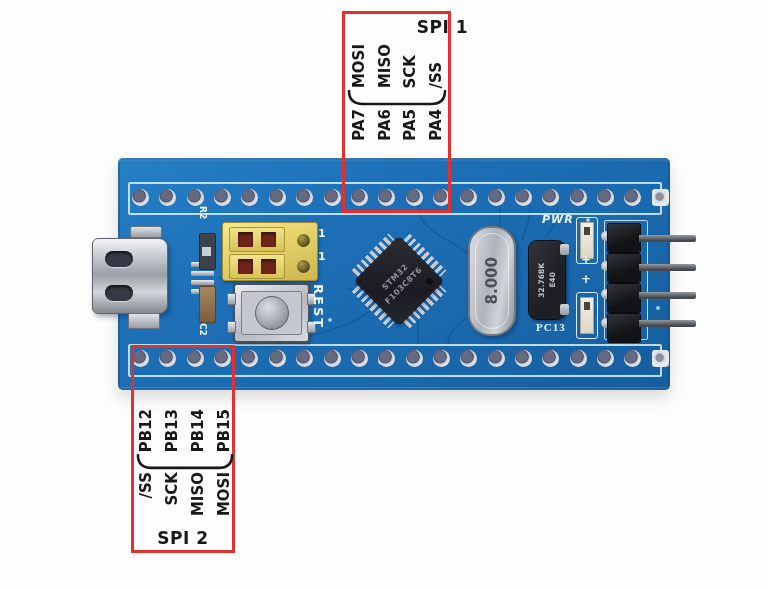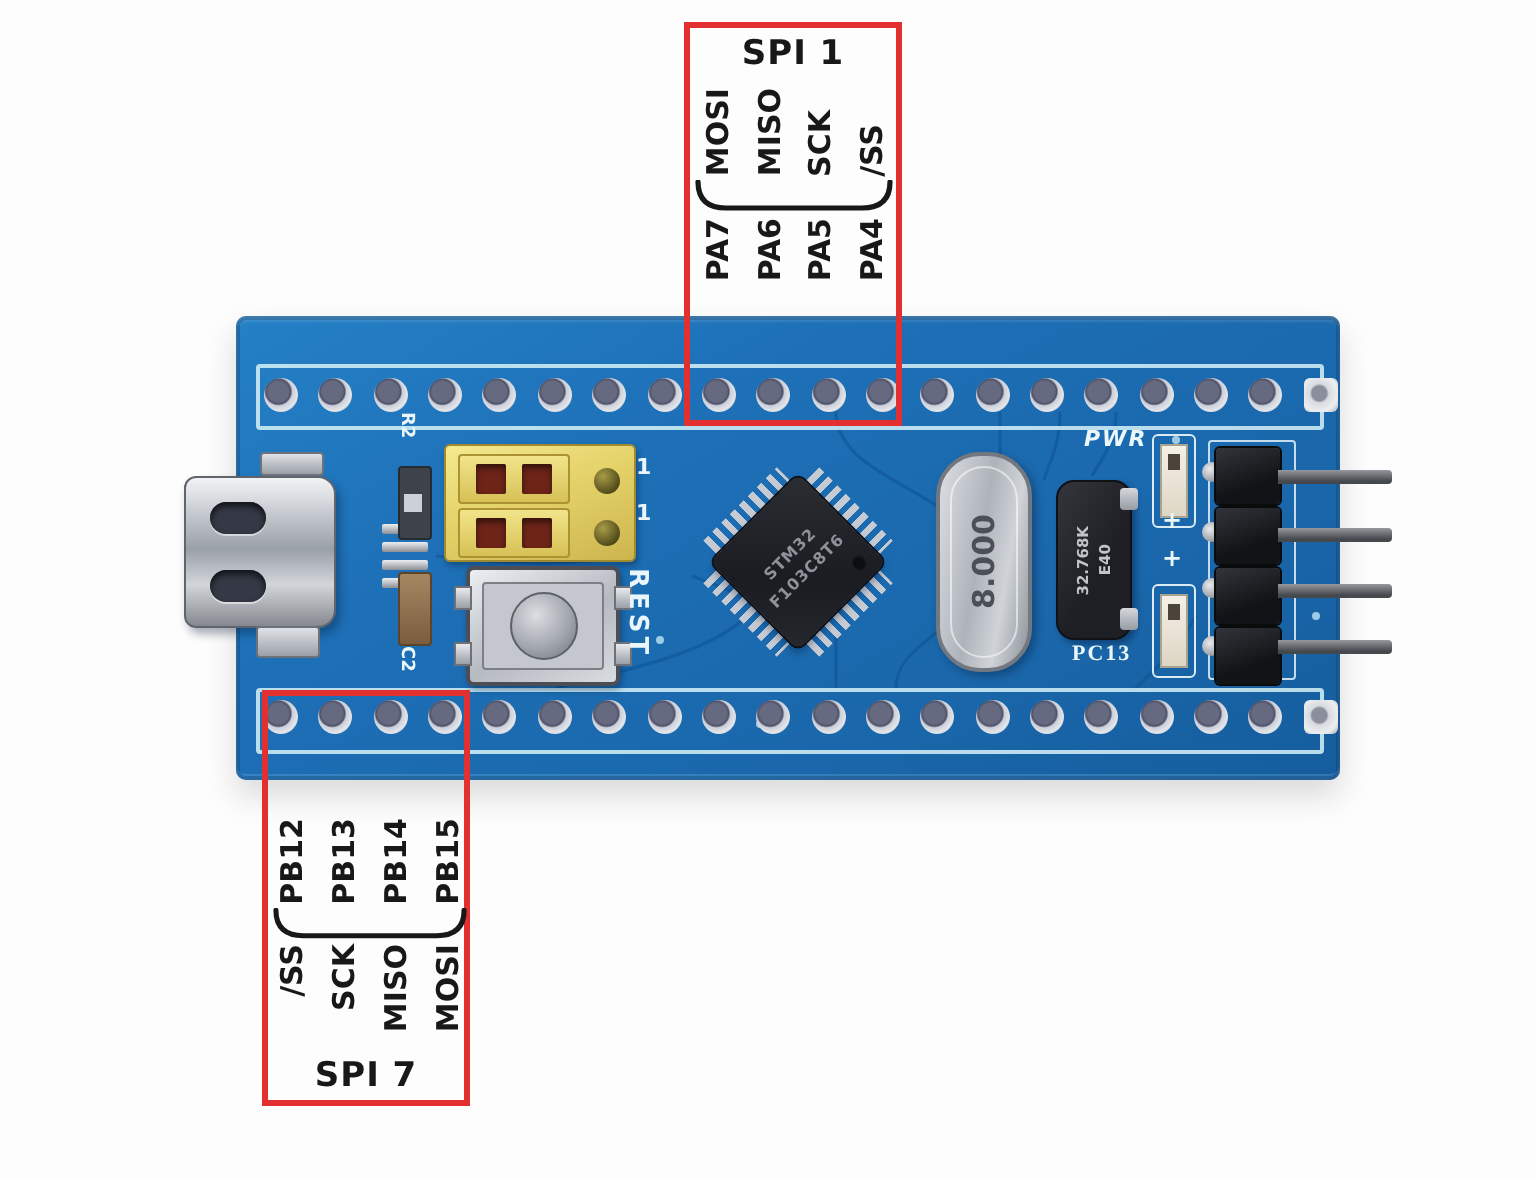--- a/index.html
+++ b/index.html
@@ -273,21 +273,21 @@
     <div class="hdr-block" style="top:96px;"></div>
     <div class="hdr-block" style="top:126px;"></div>
     <div class="hdr-block" style="top:156px;"></div>
     <div class="hdr-pin" style="top:77px;"></div>
     <div class="hdr-pin" style="top:106px;"></div>
     <div class="hdr-pin" style="top:134px;"></div>
     <div class="hdr-pin" style="top:162px;"></div>
   </div>
 
   <div class="annot-box box-spi1"></div>
-  <div class="ann ann-title" style="left:342px;top:17px;width:109px;">SPI 1</div>
+  <div class="ann ann-title" style="left:342px;top:17px;width:109px;padding-left:46px;">SPI 1</div>
   <div class="ann lblrow" style="left:349px;top:36px;width:97px;height:52px;align-items:flex-end;">
     <span class="vtext">MOSI</span>
     <span class="vtext">MISO</span>
     <span class="vtext">SCK</span>
     <span class="vtext">/SS</span>
   </div>
   <svg class="brace" style="left:347px;top:90px;" width="100" height="16" viewBox="0 0 100 16">
     <path d="M2,1 C2,10 7,14 16,14 L84,14 C93,14 98,10 98,1" fill="none" stroke="#181818" stroke-width="2.6" stroke-linecap="round"></path>
   </svg>
   <div class="ann lblrow" style="left:349px;top:109px;width:97px;height:44px;align-items:flex-start;">
@@ -306,15 +306,15 @@
   </div>
   <svg class="brace" style="left:136px;top:454px;" width="98" height="16" viewBox="0 0 100 16">
     <path d="M2,1 C2,10 7,14 16,14 L84,14 C93,14 98,10 98,1" fill="none" stroke="#181818" stroke-width="2.6" stroke-linecap="round"></path>
   </svg>
   <div class="ann lblrow" style="left:136px;top:472px;width:98px;height:58px;align-items:flex-start;">
     <span class="vtext">/SS</span>
     <span class="vtext">SCK</span>
     <span class="vtext">MISO</span>
     <span class="vtext">MOSI</span>
   </div>
-  <div class="ann ann-title" style="left:131px;top:528px;width:104px;">SPI 7</div>
+  <div class="ann ann-title" style="left:131px;top:528px;width:104px;">SPI 2</div>
 
 </div>
 
 </body></html>

